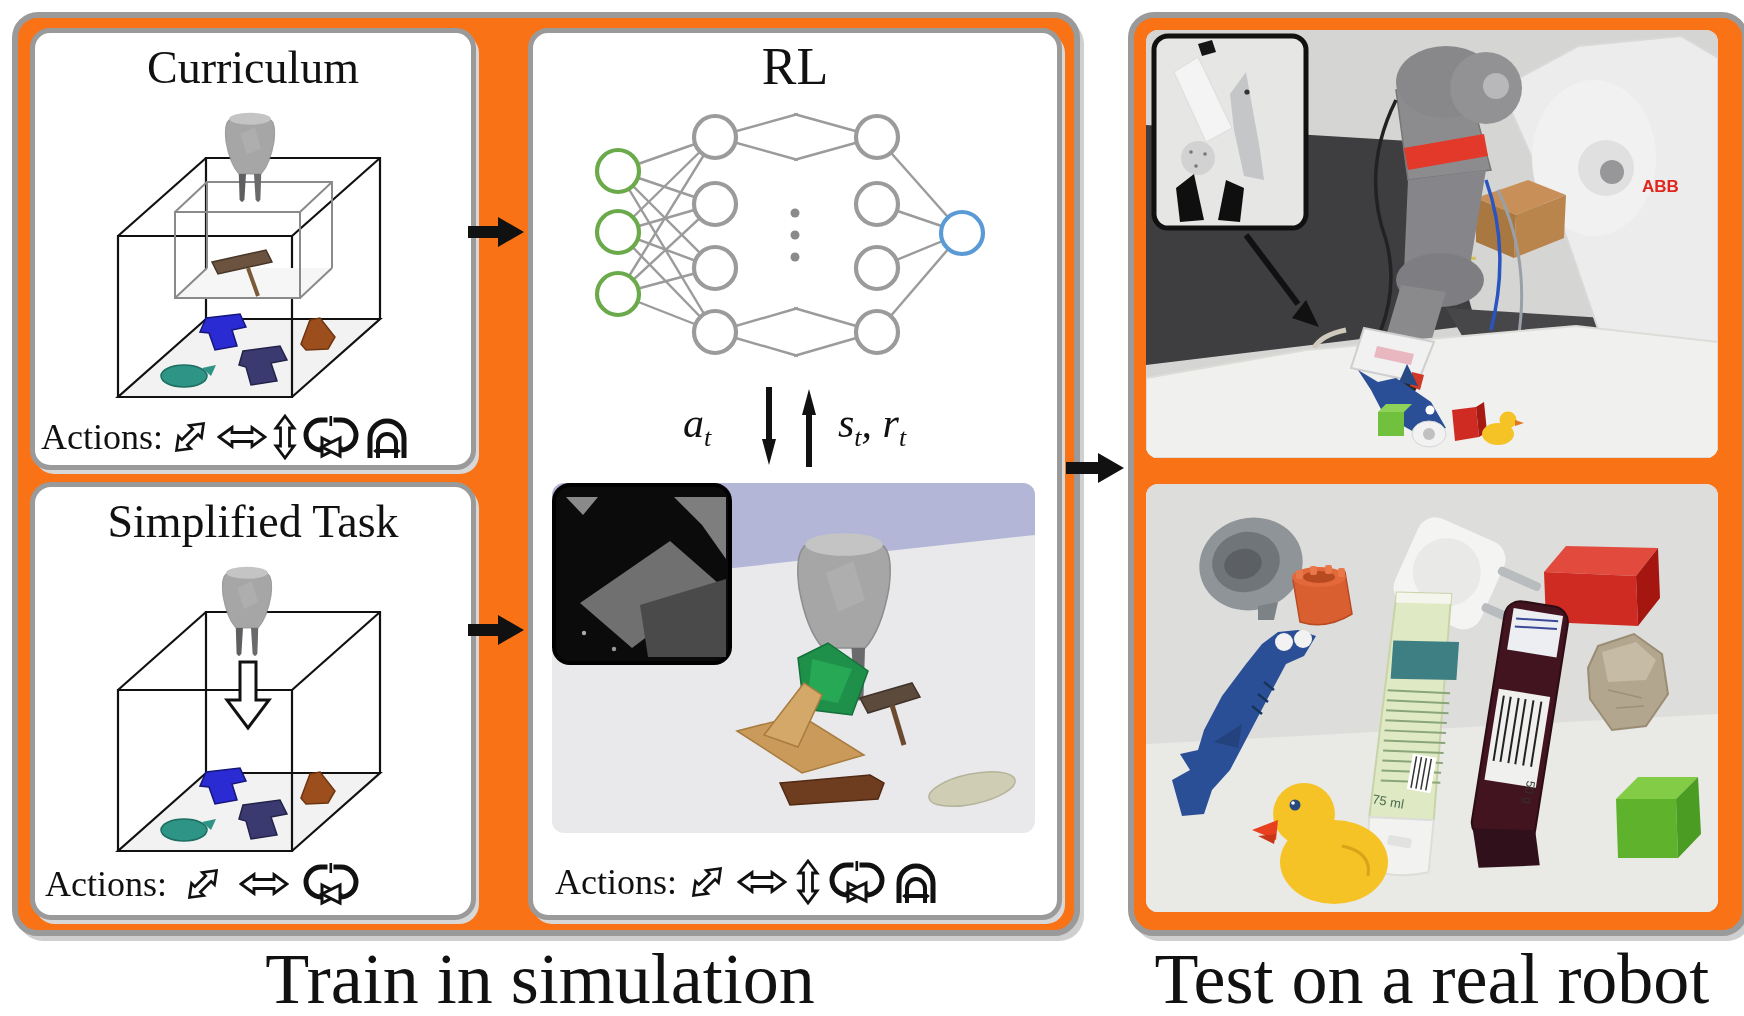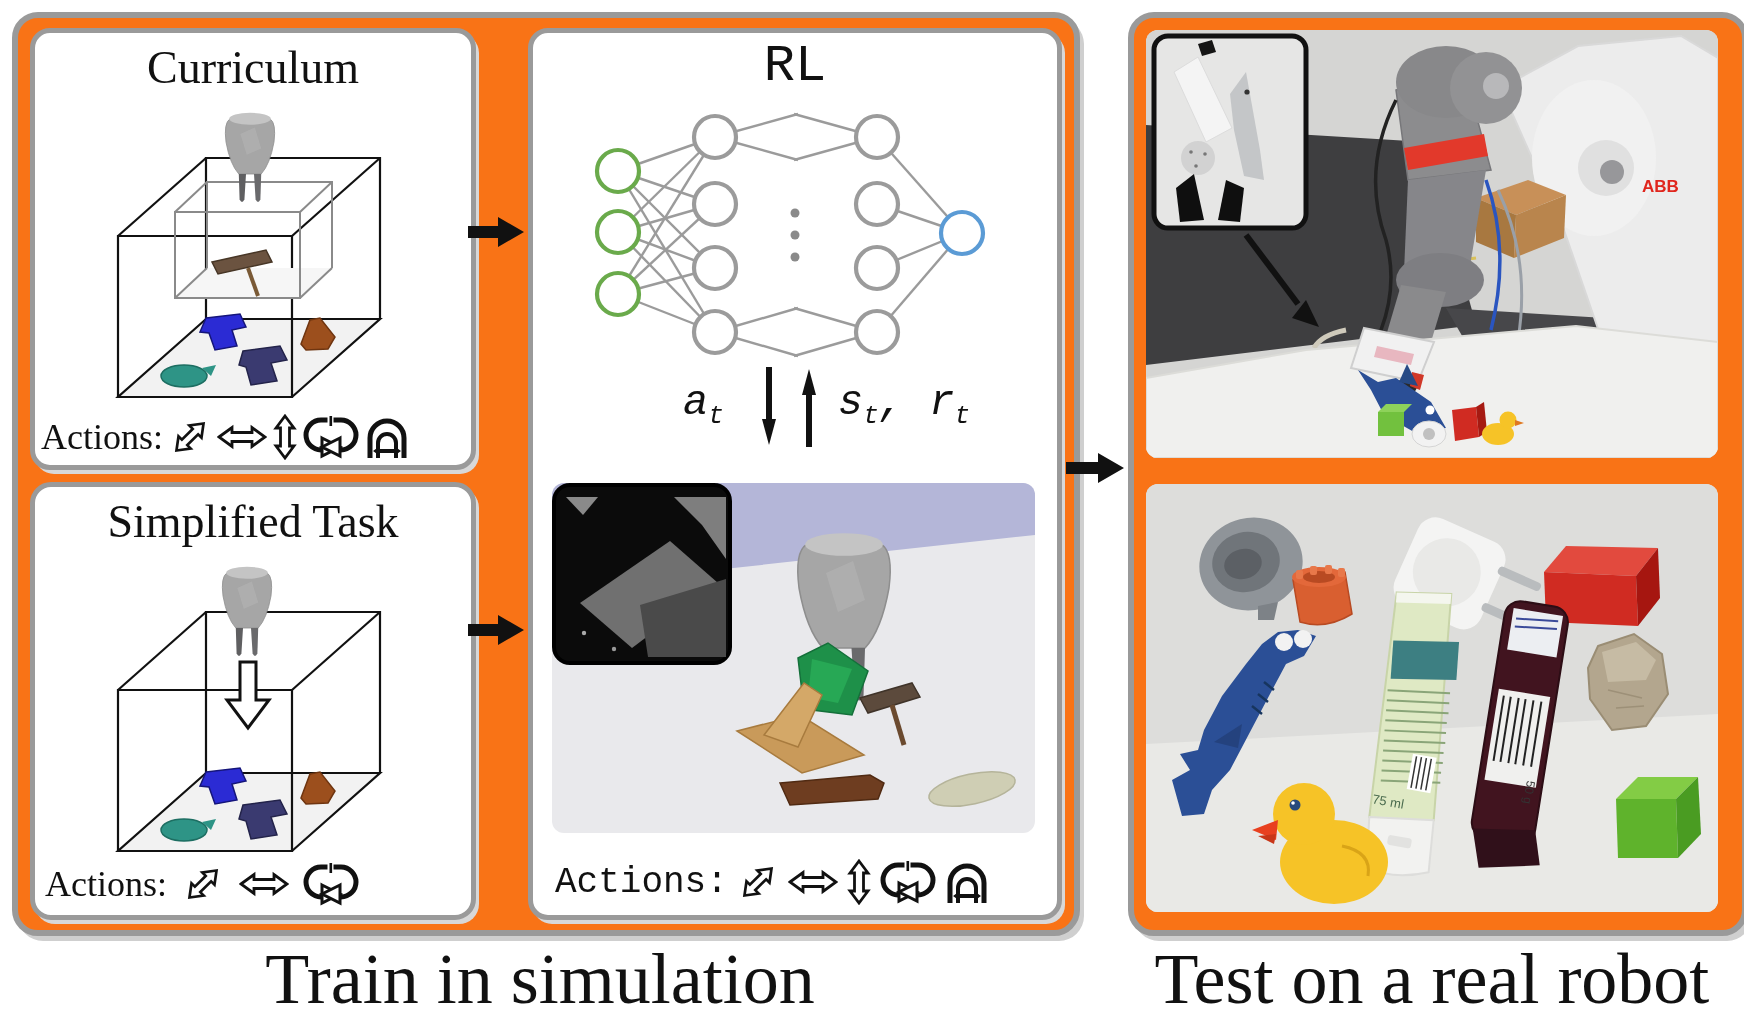--- a/index.html
+++ b/index.html
@@ -3,36 +3,36 @@
 <meta charset="utf-8">
 <style>
   html,body{margin:0;padding:0;background:#fff;}
   body{width:1744px;height:1016px;position:relative;font-family:"Liberation Serif",serif;color:#111;overflow:hidden;}
   .group{position:absolute;border:6px solid var(--border-gray);border-radius:26px;background:#f97316;box-shadow:5px 6px 0 -1px #cfcfcf;}
   #group-left{left:12px;top:12px;width:1056px;height:912px;}
   #group-right{left:1128px;top:12px;width:608px;height:912px;}
   .panel{position:absolute;border:5px solid var(--border-gray);border-radius:20px;background:#fff;box-shadow:4px 5px 0 -1px #d8d8d8;}
   #panel-curriculum{left:12px;top:10px;width:436px;height:432px;}
   #panel-simplified{left:12px;top:464px;width:436px;height:428px;border-radius:21px;}
-  #panel-rl{left:510px;top:10px;width:524px;height:882px;font-family:Liberation Mono, monospace;}
+  #panel-rl{left:510px;top:10px;width:524px;height:882px;}
   .panel-title{position:absolute;top:8px;left:0;width:100%;text-align:center;font-size:46px;}
   #panel-rl .panel-title{font-size:52px;top:4px;}
   .scene{position:absolute;left:0;top:55px;}
   .actions-row{position:absolute;display:flex;align-items:center;}
   .actions-label{font-size:36px;white-space:nowrap;}
   #panel-curriculum .actions-row{left:6px;bottom:5px;gap:5px;}
   #panel-simplified .actions-row{left:10px;bottom:8px;gap:14px;}
   #panel-rl .actions-row{left:22px;bottom:10px;gap:8px;}
   .aicon{display:block;}
   .connector{position:absolute;}
   .caption{position:absolute;top:938px;text-align:center;font-size:72px;}
   #caption-left{left:12px;width:1056px;}
   #caption-right{left:1128px;width:608px;}
   .net-svg{position:absolute;left:0;top:67px;}
-  .rl-loop{position:absolute;left:0;top:332px;width:100%;height:86px;}
+  .rl-loop{position:absolute;left:0;top:352px;width:100%;height:86px;}
   .rl-loop .mathlab{position:absolute;font-style:italic;font-size:42px;}
   .rl-loop sub{font-size:26px;}
   .loop-arrow{position:absolute;top:0;}
   .sim-wrap{position:absolute;left:19px;top:450px;width:483px;height:350px;border-radius:12px;overflow:hidden;}
   .photo{position:absolute;left:12px;width:572px;height:428px;border-radius:12px;overflow:hidden;background:#e4e4e2;}
   #photo-robot{top:12px;}
   #photo-objects{top:466px;}
 </style>
 </head>
 <body>

